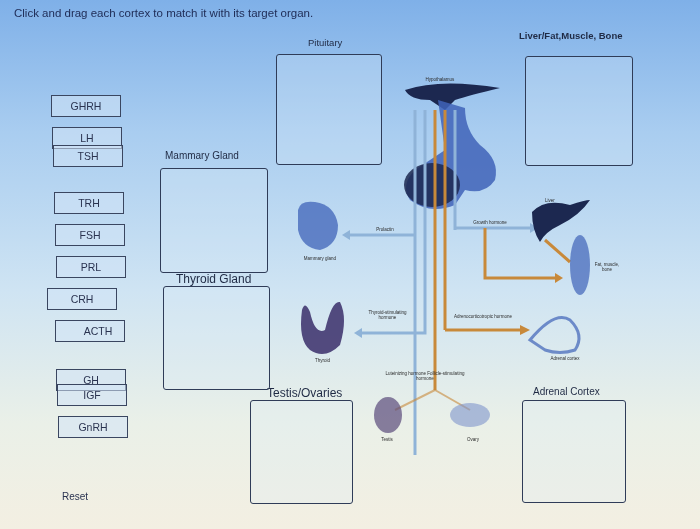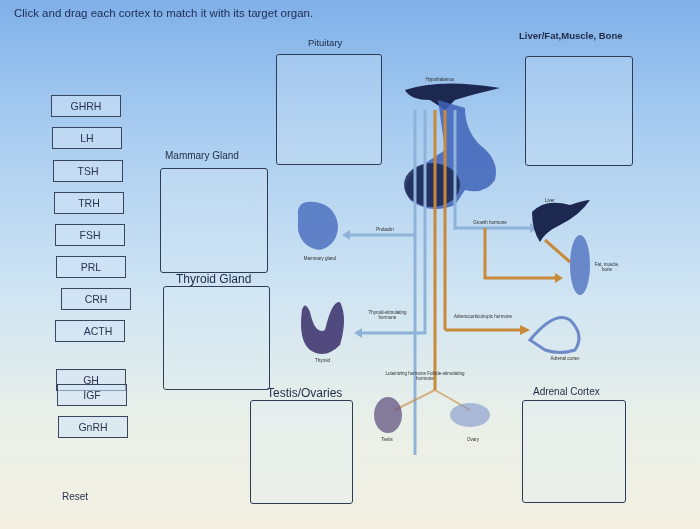--- a/index.html
+++ b/index.html
@@ -24,25 +24,25 @@
     .diagram { position:absolute; left:0; top:0; width:700px; height:529px; pointer-events:none; }
     .dlabel { position:absolute; font-size:4.5px; color:#2a2a2a; text-align:center; line-height:1.2; }
   </style>
 </head>
 <body>
 
 <div class="instr">Click and drag each cortex to match it with its target organ.</div>
 
 <div class="hormone" style="left:51px;top:95px;">GHRH</div>
 <div class="hormone" style="left:52px;top:127px;">LH</div>
-<div class="hormone" style="left:53px;top:160px;">TSH</div>
+<div class="hormone" style="left:53px;top:145px;">TSH</div>
 <div class="hormone" style="left:54px;top:192px;">TRH</div>
 <div class="hormone" style="left:55px;top:224px;">FSH</div>
 <div class="hormone" style="left:56px;top:256px;">PRL</div>
-<div class="hormone" style="left:61px;top:288px;">CRH</div>
+<div class="hormone" style="left:47px;top:288px;">CRH</div>
 <div class="hormone" style="left:55px;top:320px;padding-left:16px;">ACTH</div>
 <div class="hormone" style="left:56px;top:352px;margin-top:17px;">GH</div>
 <div class="hormone" style="left:57px;top:384px;">IGF</div>
 <div class="hormone" style="left:58px;top:416px;">GnRH</div>
 
 <div class="reset">Reset</div>
 
 <div class="target-label" style="left:308px;top:37px;font-weight:normal;font-size:9.5px;">Pituitary</div>
 <div class="target-label" style="left:519px;top:30px;font-weight:bold;font-size:9.5px;">Liver/Fat,Muscle, Bone</div>
 <div class="target-label" style="left:165px;top:150px;font-size:10px;">Mammary Gland</div>

